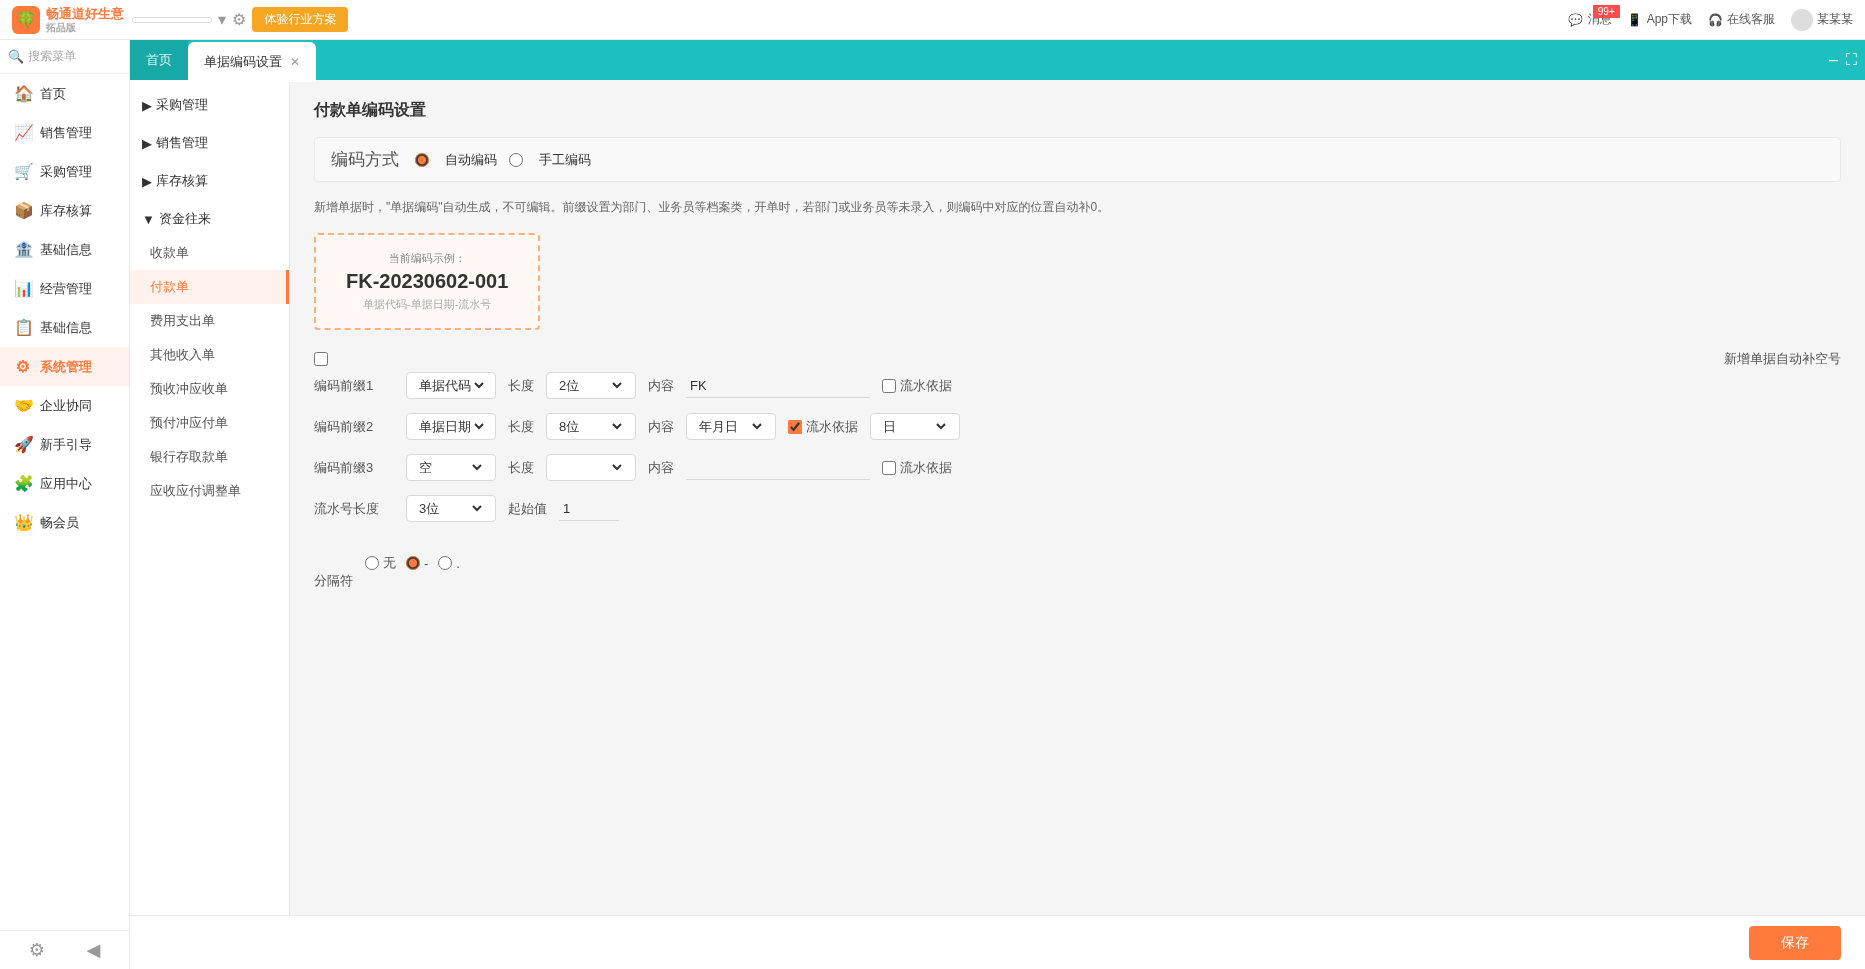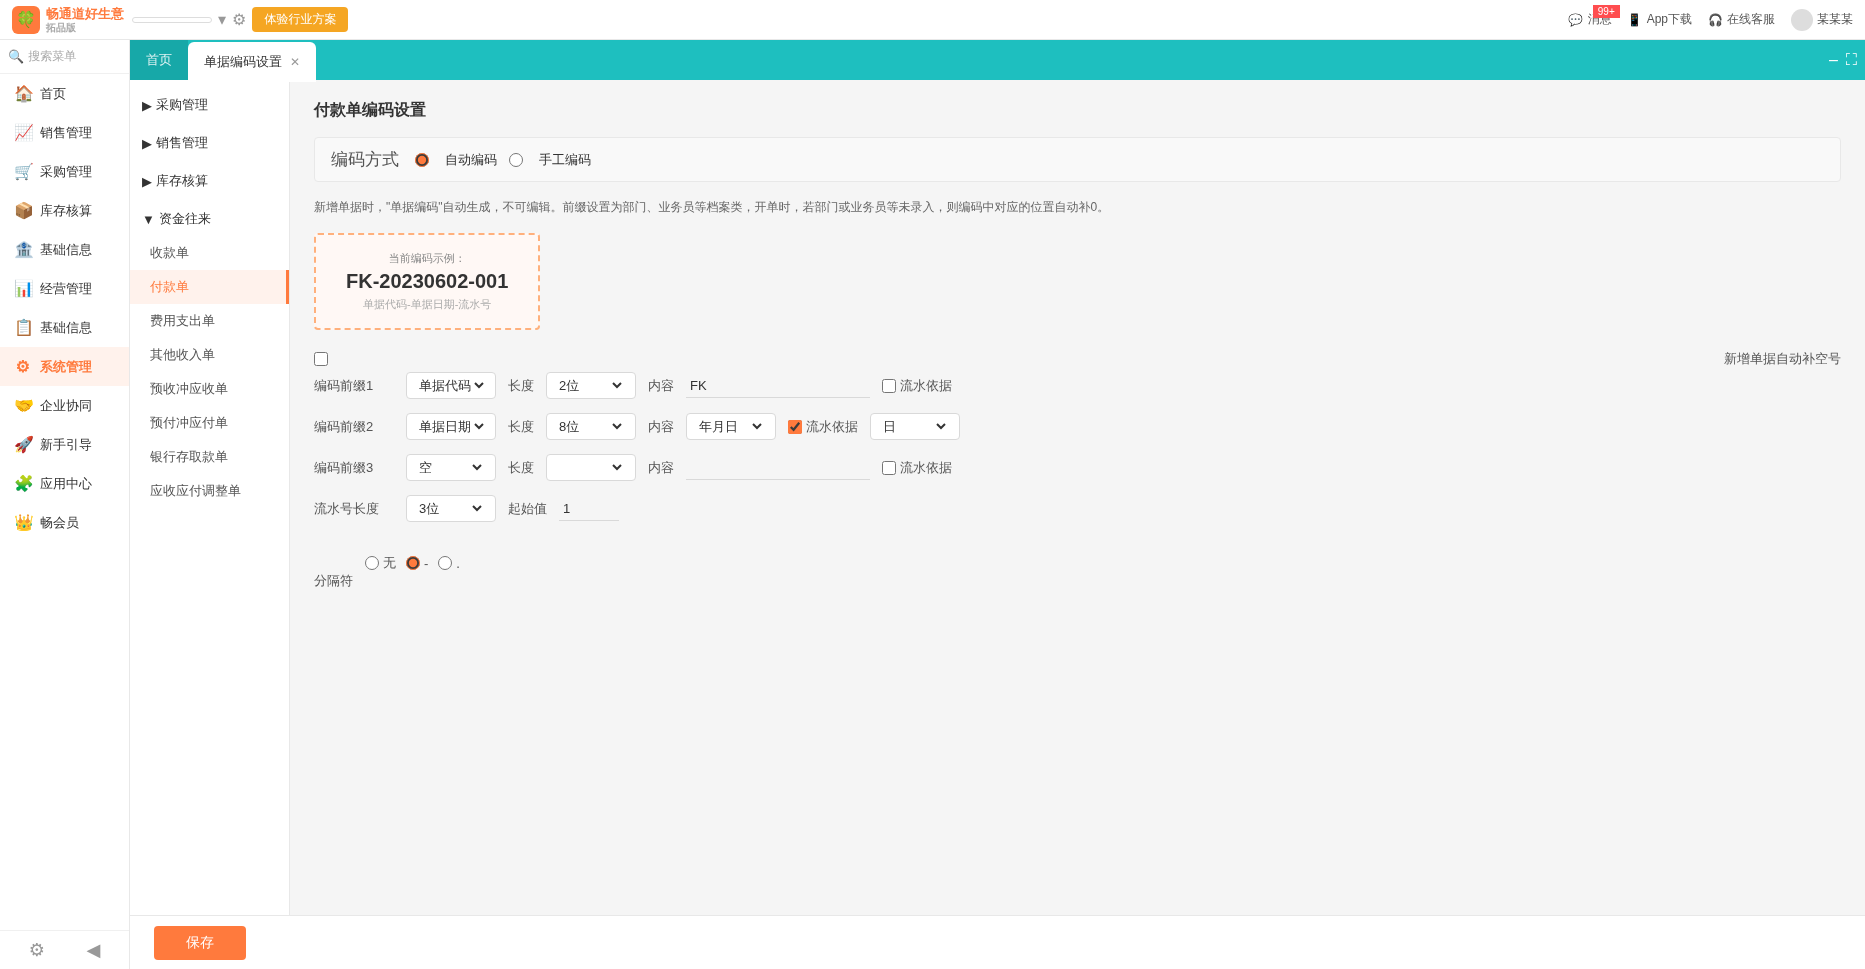--- a/index.html
+++ b/index.html
@@ -257,20 +257,21 @@
     .bottom-bar {
       position: fixed;
       bottom: 0;
       left: 130px;
       right: 0;
       height: 54px;
       background: #fff;
       border-top: 1px solid #e8e8e8;
       display: flex;
       align-items: center;
+      justify-content: flex-end;
       padding: 0 24px;
       z-index: 80;
     }
     .save-btn {
       background: #ff7a3d;
       color: white;
       border: none;
       border-radius: 4px;
       padding: 8px 32px;
       font-size: 14px;

